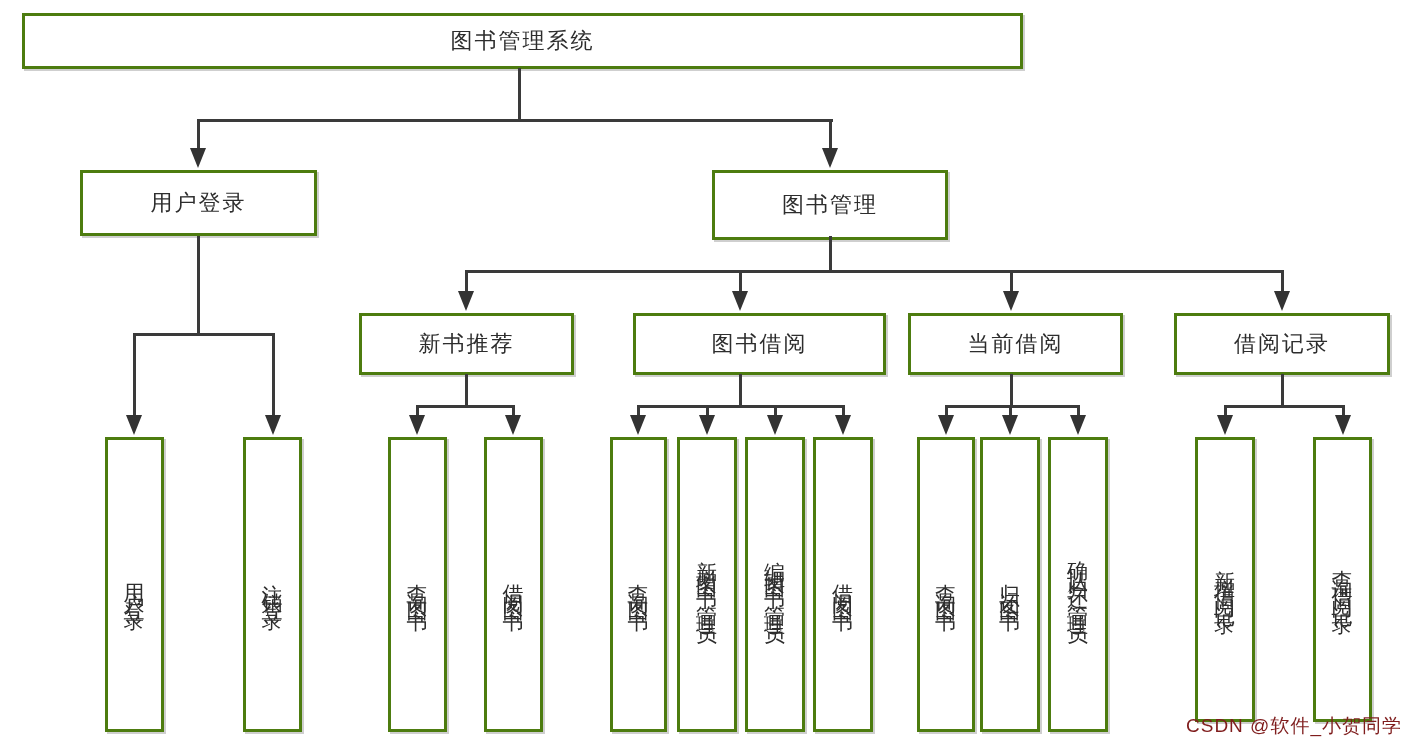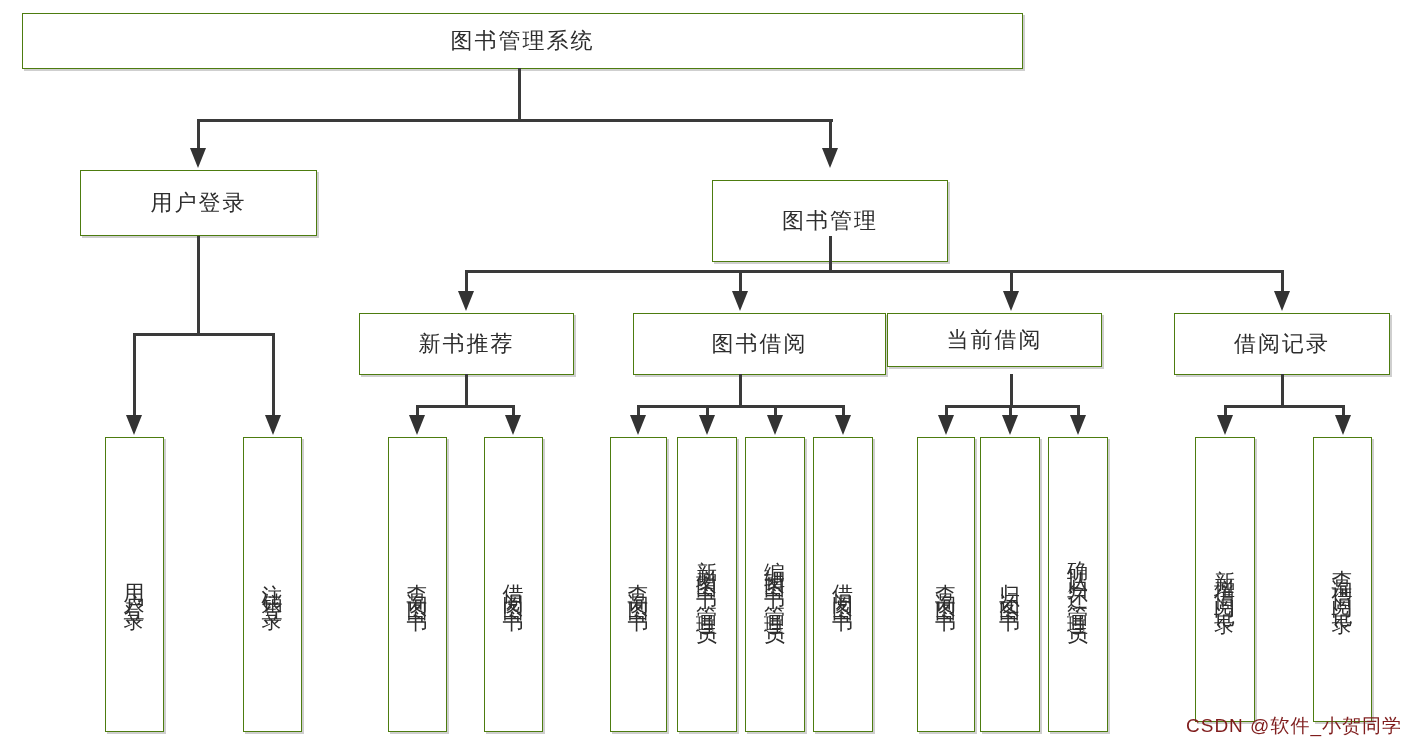--- a/index.html
+++ b/index.html
@@ -1,21 +1,21 @@
 <!DOCTYPE html>
 <html><head>
 <meta charset="utf-8">
 <style>
   html,body{margin:0;padding:0;background:#fff;}
   .stage{
     position:relative;width:1405px;height:747px;background:#ffffff;overflow:hidden;
     font-family:"Liberation Sans","DejaVu Sans",sans-serif;color:#2d2d2d;
   }
   .box{
-    position:absolute;background:#fff;border:1px solid #4d7c0f;box-sizing:border-box;
+    position:absolute;background:#fff;border:3px solid #4d7c0f;box-sizing:border-box;
     box-shadow:2px 2px 0 #cfcfcf;display:flex;align-items:center;justify-content:center;
     font-size:22px;letter-spacing:2px;text-align:center;
   }
   .box.v{
     writing-mode:vertical-rl;font-size:21px;letter-spacing:9px;line-height:1;
   }
   .line{position:absolute;background:#3a3a3a;}
   .ah{
     position:absolute;width:0;height:0;
     border-left:8px solid transparent;border-right:8px solid transparent;
@@ -34,21 +34,21 @@
   <div class="box" style="left:22px;top:13px;width:1001px;height:56px">图书管理系统</div>
 
   <div class="line" style="left:518px;top:68px;width:3px;height:54px"></div>
   <div class="line" style="left:197px;top:119px;width:636px;height:3px"></div>
   <div class="line" style="left:197px;top:119px;width:3px;height:31px"></div>
   <div class="ah" style="left:190px;top:148px"></div>
   <div class="line" style="left:829px;top:119px;width:3px;height:31px"></div>
   <div class="ah" style="left:822px;top:148px"></div>
 
   <div class="box" style="left:80px;top:170px;width:237px;height:66px">用户登录</div>
-  <div class="box" style="left:712px;top:180px;width:236px;height:82px">图书管理</div>
+  <div class="box" style="left:712px;top:170px;width:236px;height:70px">图书管理</div>
 
   <div class="line" style="left:197px;top:236px;width:3px;height:100px"></div>
   <div class="line" style="left:133px;top:333px;width:142px;height:3px"></div>
   <div class="line" style="left:133px;top:333px;width:3px;height:84px"></div>
   <div class="ah" style="left:126px;top:415px"></div>
   <div class="line" style="left:272px;top:333px;width:3px;height:84px"></div>
   <div class="ah" style="left:265px;top:415px"></div>
 
   <div class="line" style="left:829px;top:236px;width:3px;height:37px"></div>
   <div class="line" style="left:465px;top:270px;width:818px;height:3px"></div>
@@ -56,21 +56,21 @@
   <div class="ah" style="left:458px;top:291px"></div>
   <div class="line" style="left:739px;top:270px;width:3px;height:23px"></div>
   <div class="ah" style="left:732px;top:291px"></div>
   <div class="line" style="left:1010px;top:270px;width:3px;height:23px"></div>
   <div class="ah" style="left:1003px;top:291px"></div>
   <div class="line" style="left:1281px;top:270px;width:3px;height:23px"></div>
   <div class="ah" style="left:1274px;top:291px"></div>
 
   <div class="box" style="left:359px;top:313px;width:215px;height:62px">新书推荐</div>
   <div class="box" style="left:633px;top:313px;width:253px;height:62px">图书借阅</div>
-  <div class="box" style="left:887px;top:313px;width:215px;height:54px">当前借阅</div>
+  <div class="box" style="left:908px;top:313px;width:215px;height:62px">当前借阅</div>
   <div class="box" style="left:1174px;top:313px;width:216px;height:62px">借阅记录</div>
 
   <div class="line" style="left:465px;top:374px;width:3px;height:33px"></div>
   <div class="line" style="left:416px;top:405px;width:99px;height:3px"></div>
   <div class="line" style="left:416px;top:405px;width:3px;height:12px"></div>
   <div class="ah" style="left:409px;top:415px"></div>
   <div class="line" style="left:512px;top:405px;width:3px;height:12px"></div>
   <div class="ah" style="left:505px;top:415px"></div>
 
   <div class="line" style="left:739px;top:374px;width:3px;height:33px"></div>

